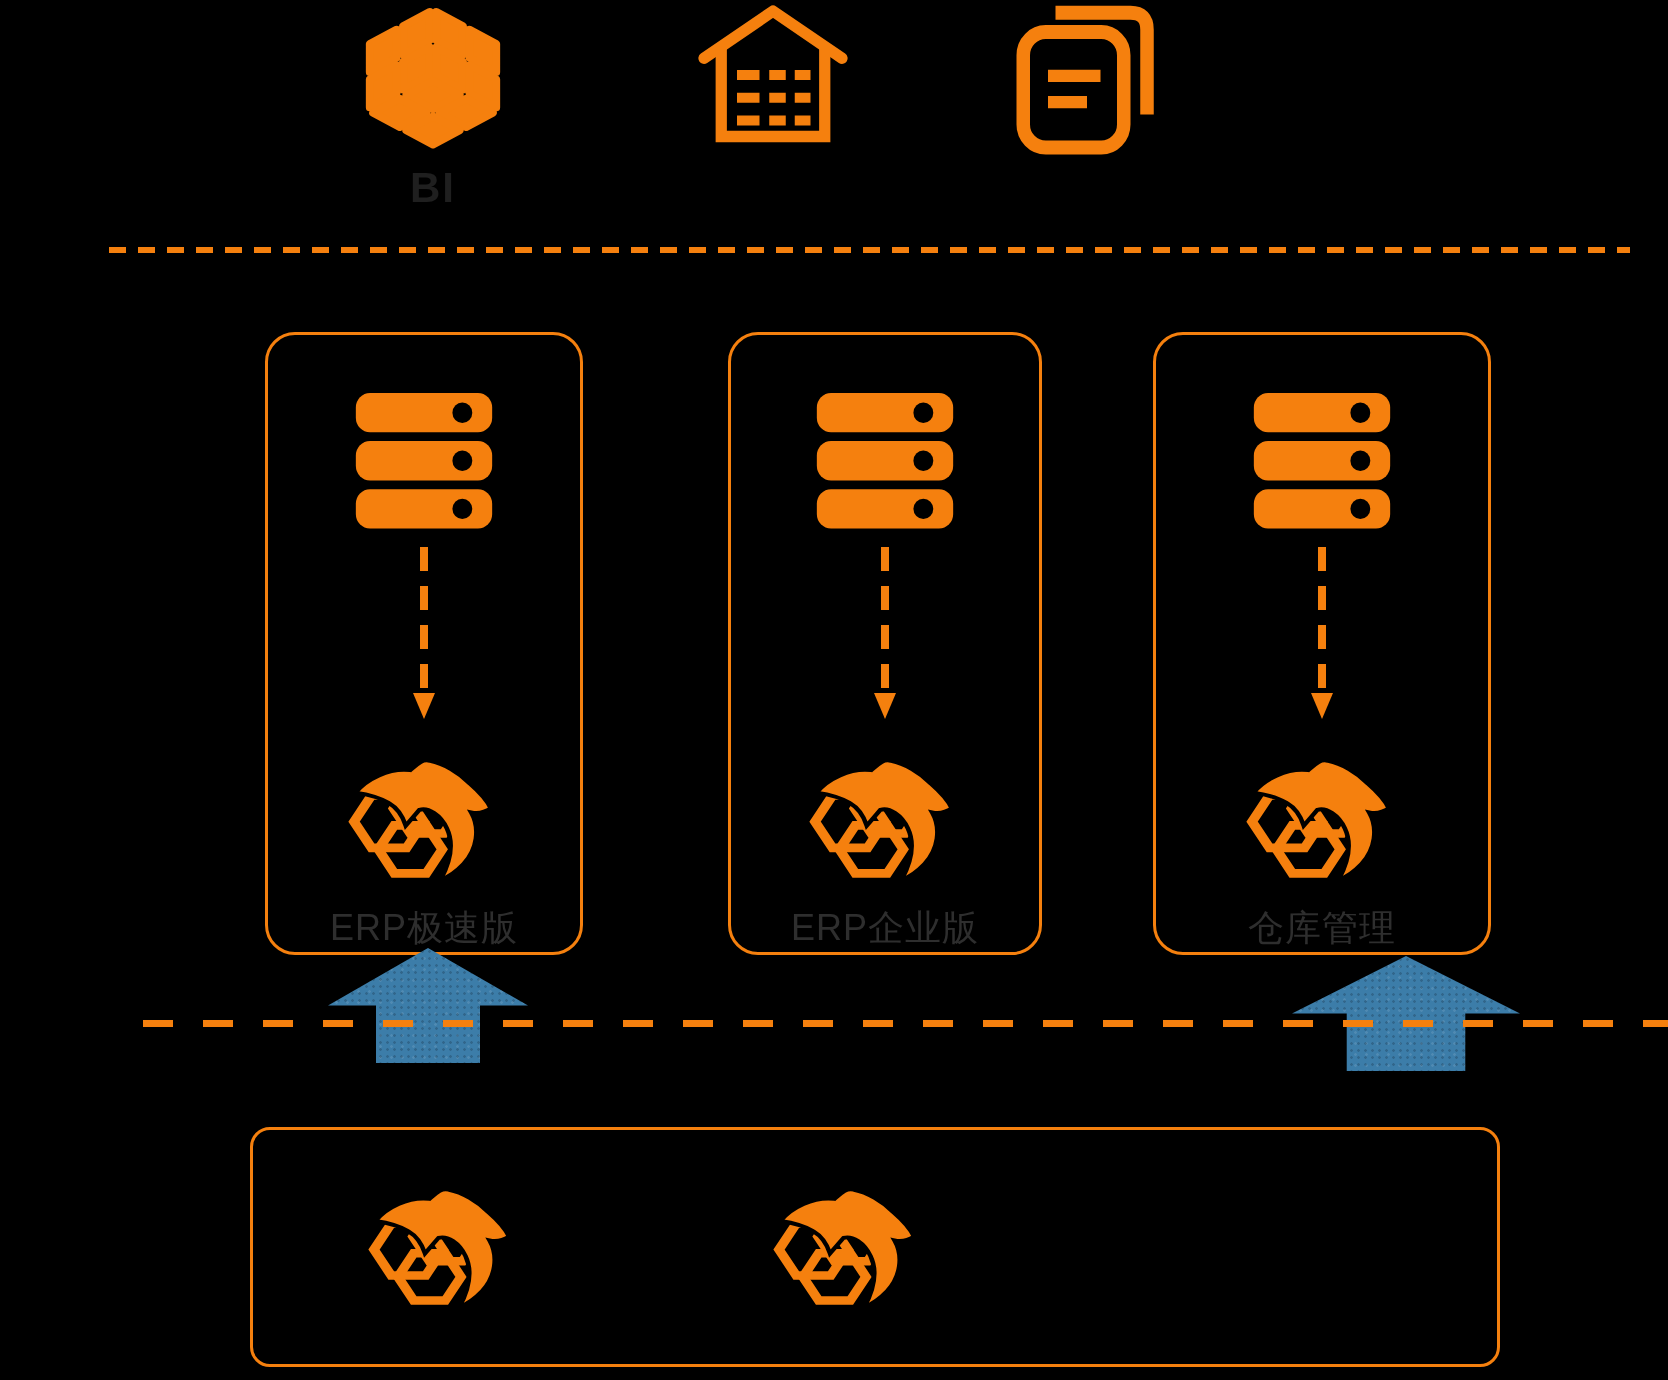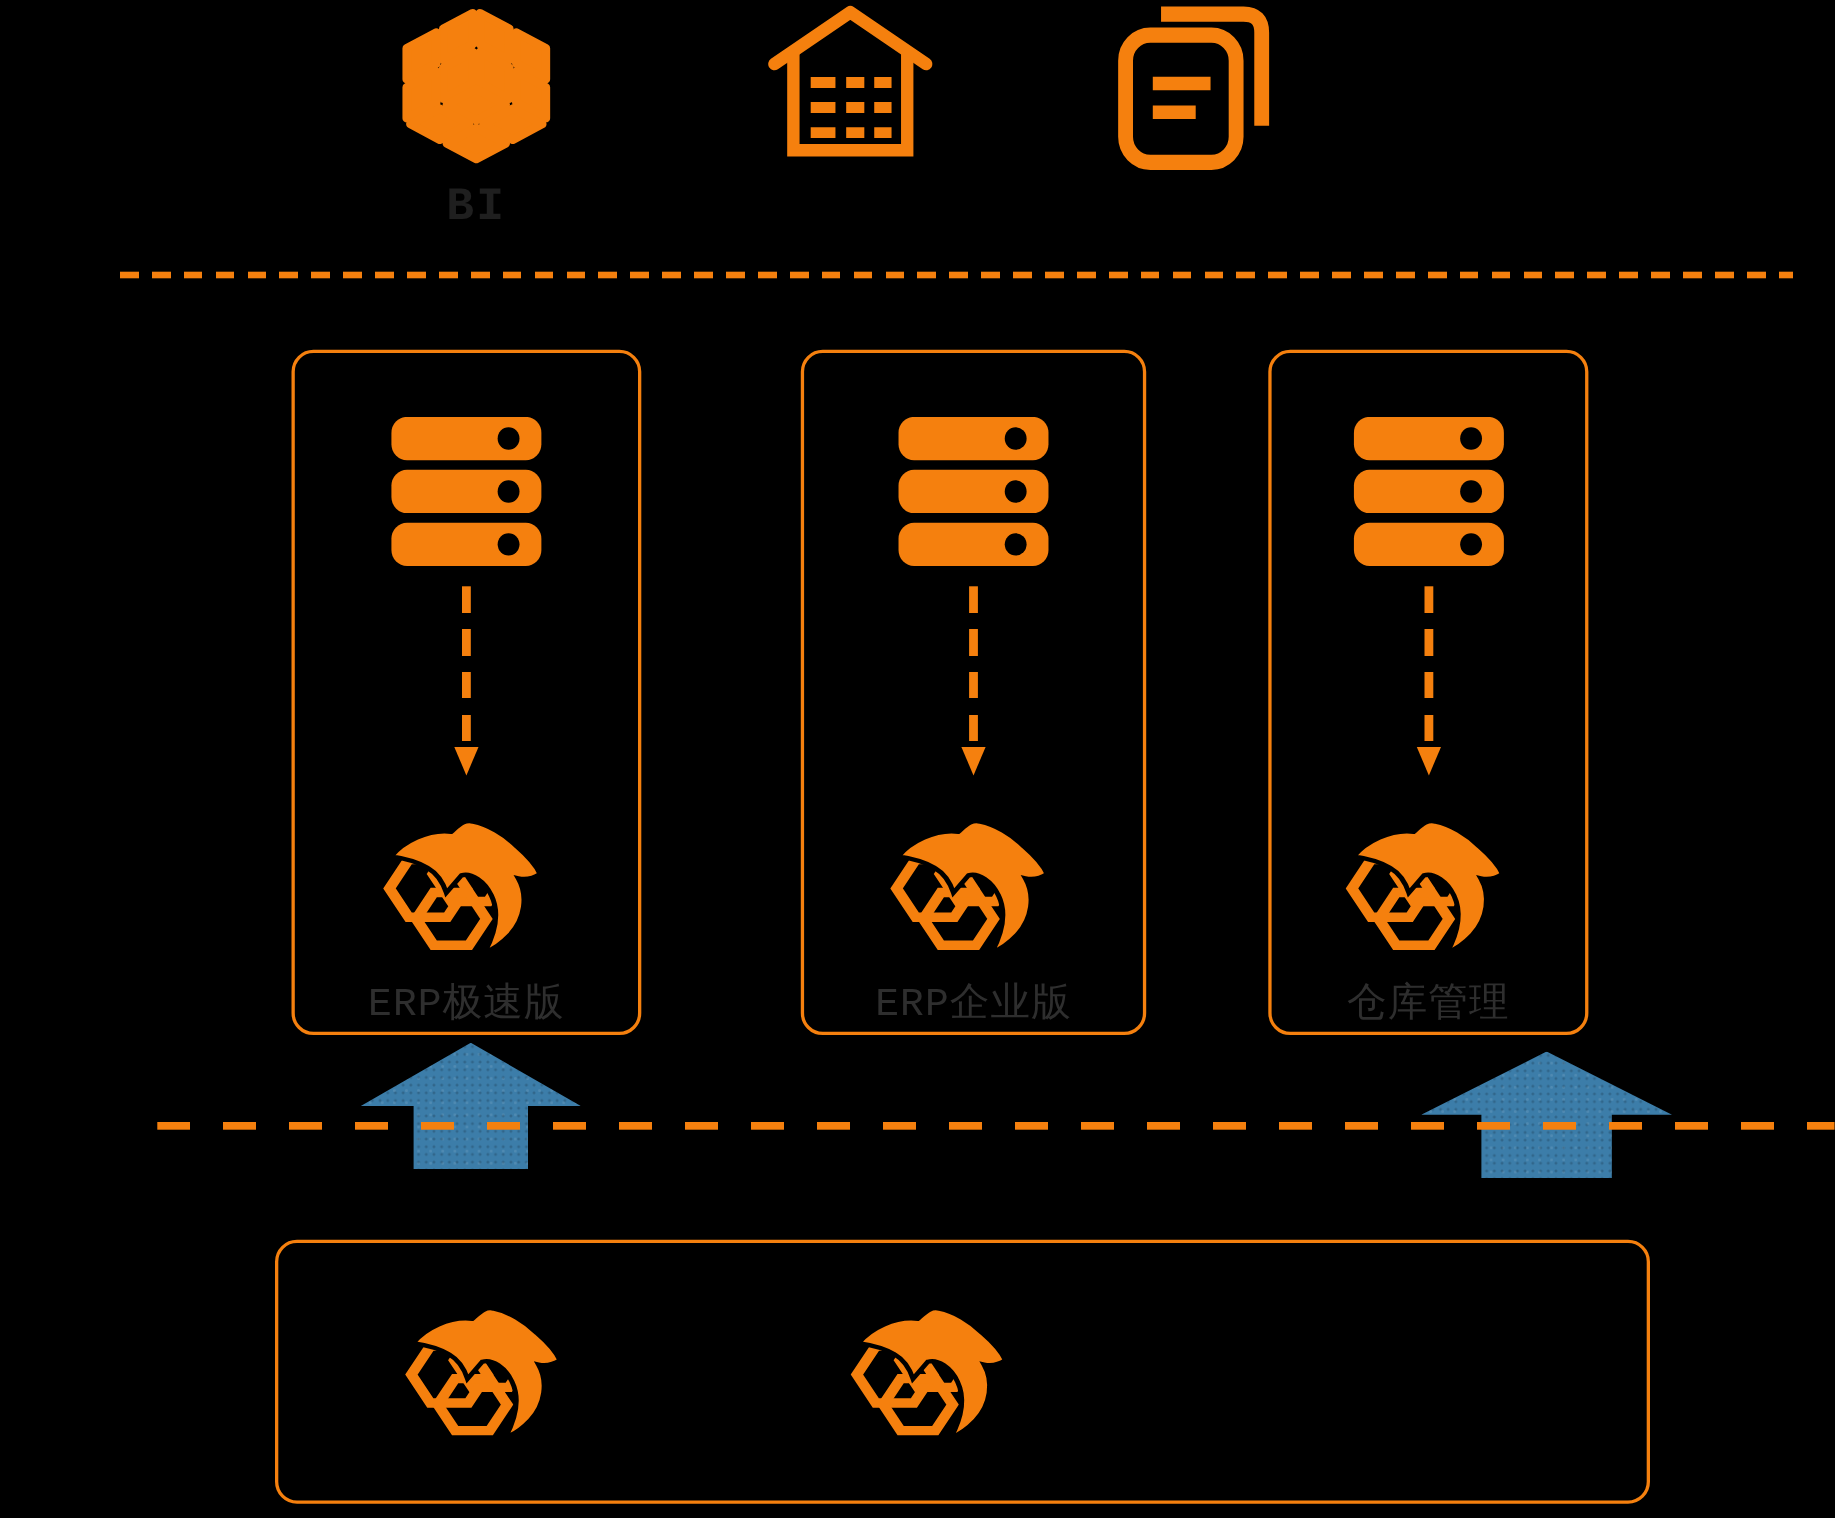--- a/index.html
+++ b/index.html
@@ -1,34 +1,34 @@
 <!DOCTYPE html>
 <html><head>
 <meta charset="utf-8">
 <style>
   html,body{margin:0;padding:0;background:#000;}
   .canvas{
     position:relative;width:1668px;height:1380px;background:#000;overflow:hidden;
-    font-family:Liberation Mono, monospace;
+    font-family:Liberation Sans, sans-serif;
   }
   svg{display:block;width:100%;height:100%;}
   .icon-slot{position:absolute;}
   
   .hdash{
     position:absolute;height:6px;
     background:repeating-linear-gradient(90deg,var(--orange) 0 17px,transparent 17px 29px);
   }
   .hdash.wide{
     height:7px;
     background:repeating-linear-gradient(90deg,var(--orange) 0 30px,transparent 30px 60px);
   }
   
   .app-box{
-    position:absolute;top:318px;height:623px;border:3px solid var(--orange);
-    border-radius:20px;box-sizing:border-box;
+    position:absolute;top:332px;height:623px;border:3px solid var(--orange);
+    border-radius:30px;box-sizing:border-box;
   }
   .app-box .server{position:absolute;top:58px;left:50%;transform:translateX(-50%);width:142px;height:137px;}
   .app-box .varrow{position:absolute;top:212px;left:50%;transform:translateX(-50%);width:22px;height:172px;}
   .vdash{
     position:absolute;top:0;left:50%;transform:translateX(-50%);width:8px;height:144px;
     background:repeating-linear-gradient(180deg,var(--orange) 0 24px,transparent 24px 39px);
   }
   .vhead{
     position:absolute;top:146px;left:50%;transform:translateX(-50%);
     width:0;height:0;border-left:11px solid transparent;border-right:11px solid transparent;
@@ -182,21 +182,21 @@
     <polygon points="36,26.5 46,33 36,39.5" fill="#F5800E"></polygon>
     <path d="M5 30 C12 20,27 11,41 13 C45 9,49 4,54 6 C63 8,73 15,80 23
              C87 30,92 37,94 42 C90 45,85 46,81 45 C87 57,85 73,76 84
              C71 90,66 94,61 96 C67 83,70 69,65 57 C61 47,53 41,47 43
              C44 47,41 51,38 55 C36 48,33 42,27 38 C20 33,11 31,5 30 Z" fill="#F5800E" stroke="#000" stroke-width="3"></path>
   </svg>
       </div>
     <div class="box-label">ERP企业版</div>
   </div>
 
-  <div class="app-box" style="left:1153px;width:291px;">
+  <div class="app-box" style="left:1153px;width:338px;">
     <div class="server">
         <svg viewBox="0 0 100 94" preserveAspectRatio="none">
     <g fill="#F5800E">
       <rect x="2" y="0" width="96" height="27" rx="10"></rect>
       <rect x="2" y="33" width="96" height="27" rx="10"></rect>
       <rect x="2" y="66" width="96" height="27" rx="10"></rect>
     </g>
     <g fill="#000">
       <circle cx="77" cy="13.5" r="7"></circle>
       <circle cx="77" cy="46.5" r="7"></circle>

